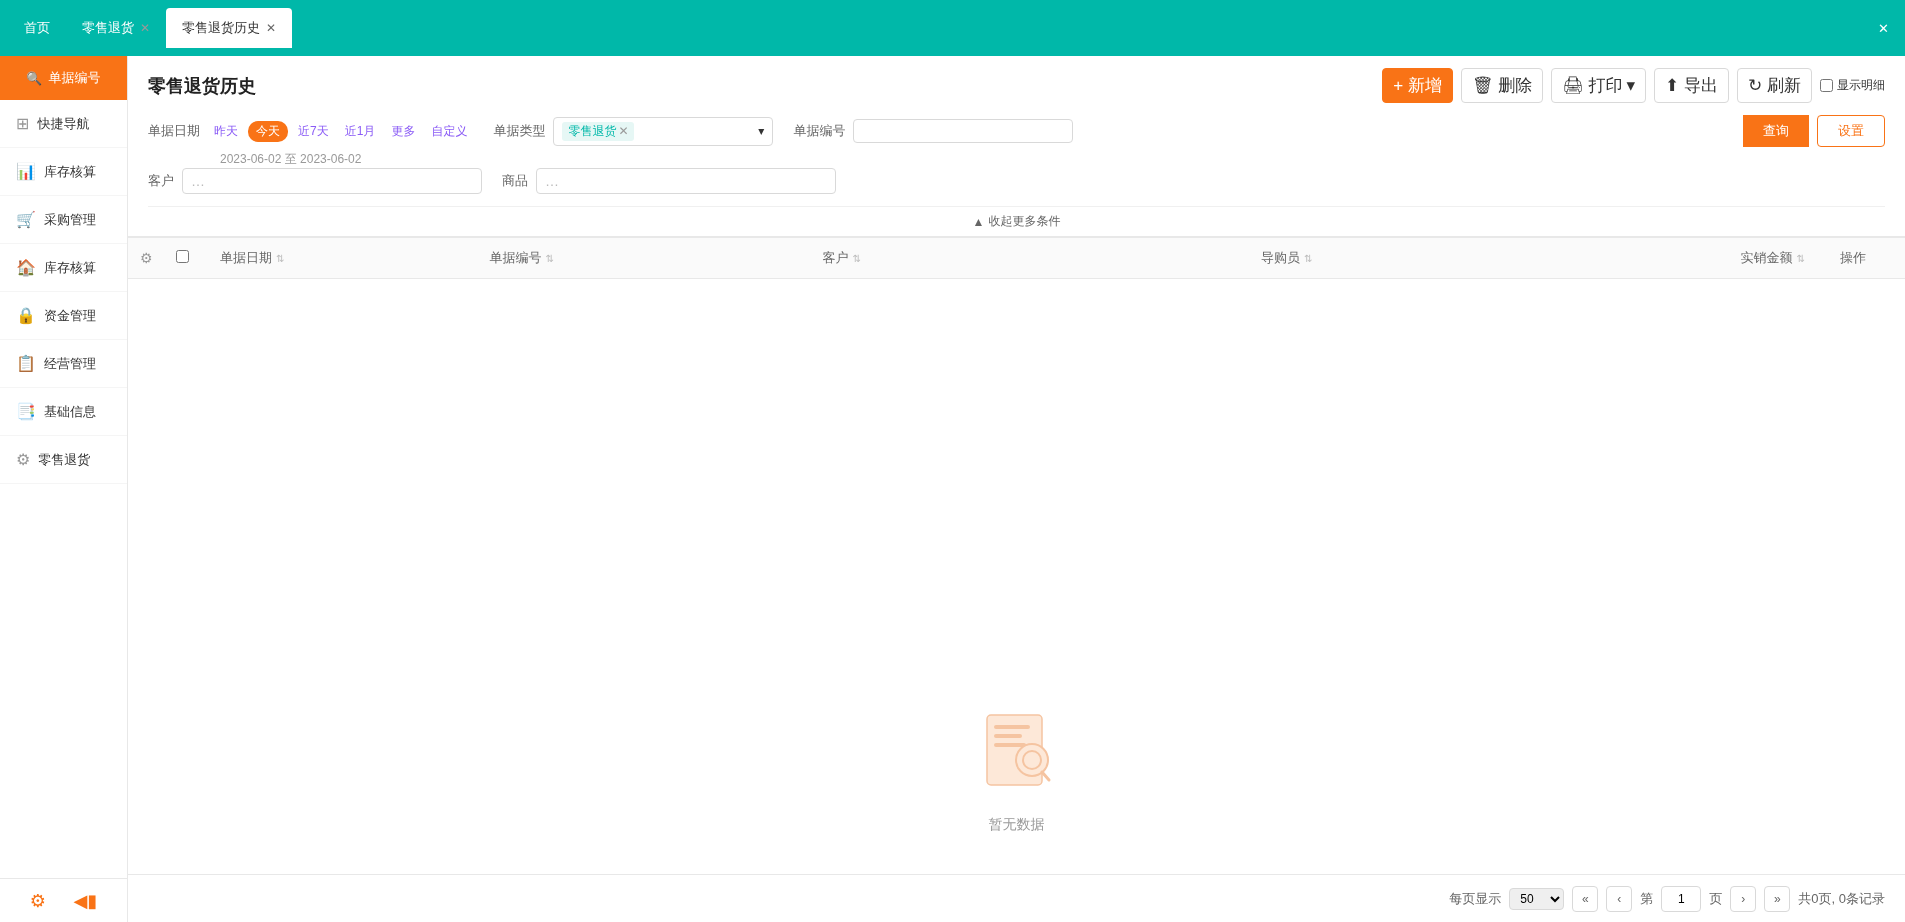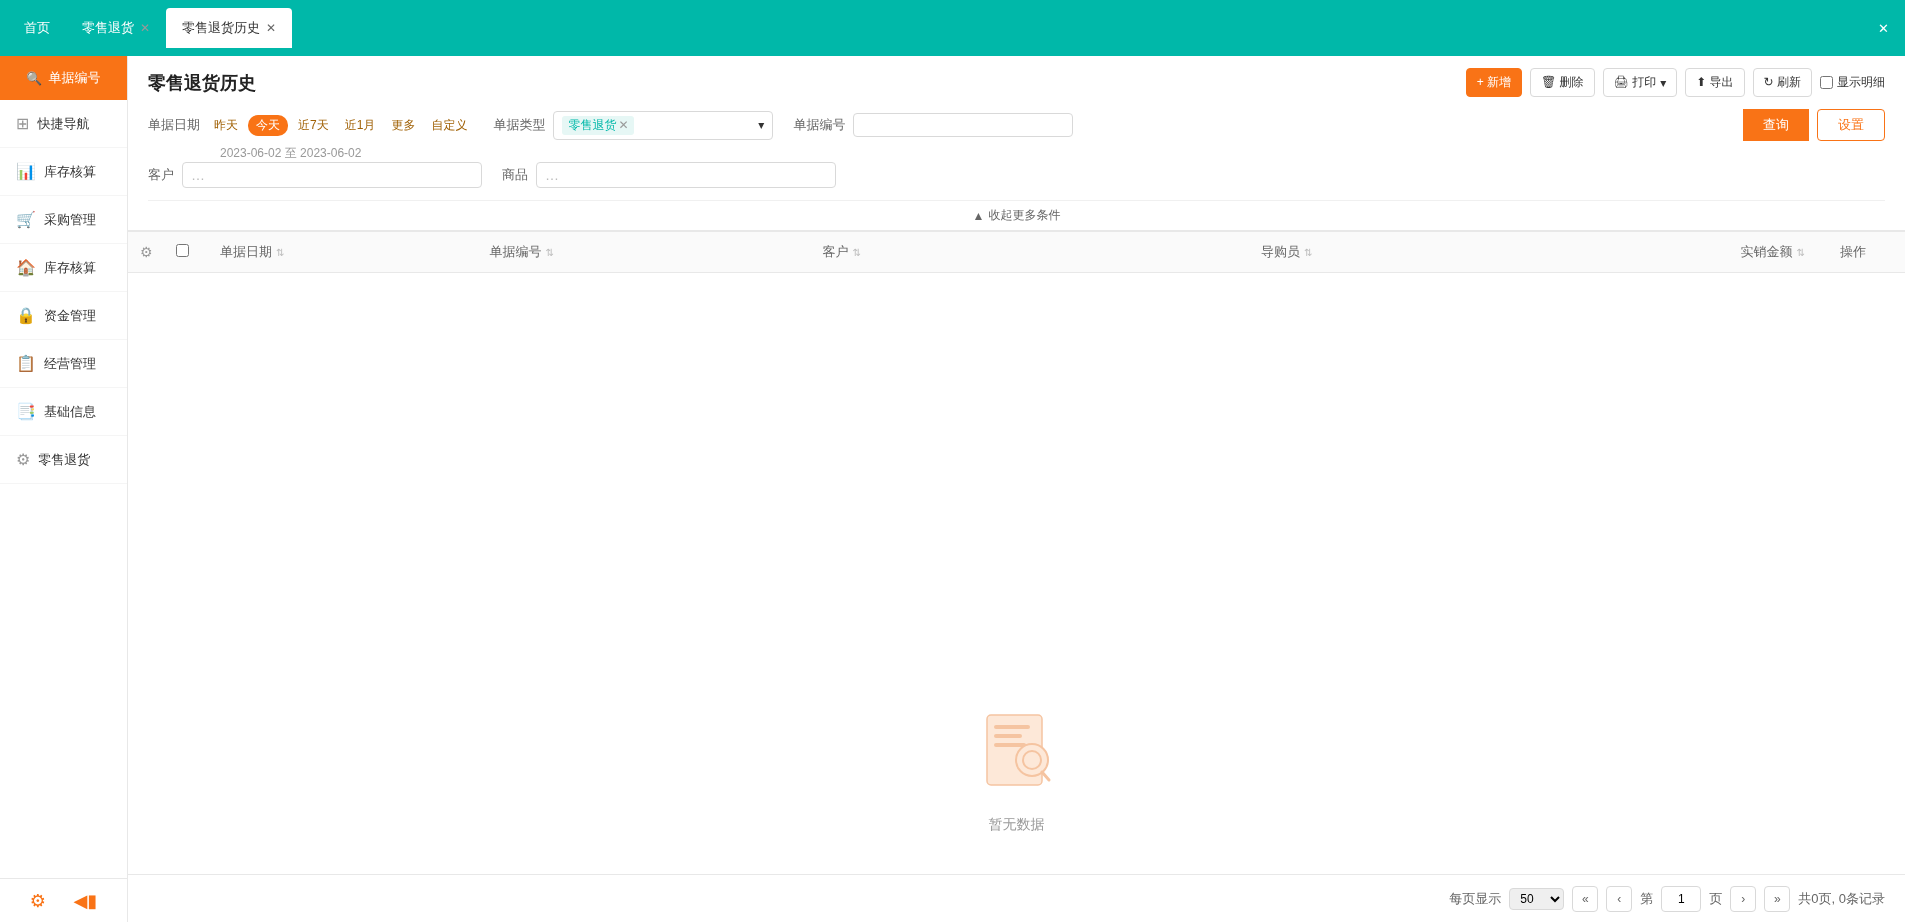--- a/index.html
+++ b/index.html
@@ -140,21 +140,21 @@
     .toolbar-btn {
       display: flex;
       align-items: center;
       gap: 4px;
       padding: 5px 10px;
       border: 1px solid #d9d9d9;
       border-radius: 4px;
       background: #fff;
       color: #333;
       cursor: pointer;
-      font-size: 12px;
+      font-size: 17px;
     }
     .btn-primary {
       background: #f97316;
       color: #fff;
       border: 1px solid #f97316;
     }
     .checkbox-label {
       display: flex;
       align-items: center;
       gap: 4px;
@@ -183,21 +183,21 @@
       display: flex;
       align-items: center;
       gap: 4px;
     }
     .date-btn {
       padding: 2px 6px;
       border: none;
       background: none;
       cursor: pointer;
       font-size: 12px;
-      color: #a16207;
+      color: #8b5cf6;
       border-radius: 3px;
     }
     .date-btn.active {
       background: #f97316;
       color: #fff;
       border-radius: 10px;
       padding: 2px 8px;
     }
     .date-range-text {
       font-size: 12px;

